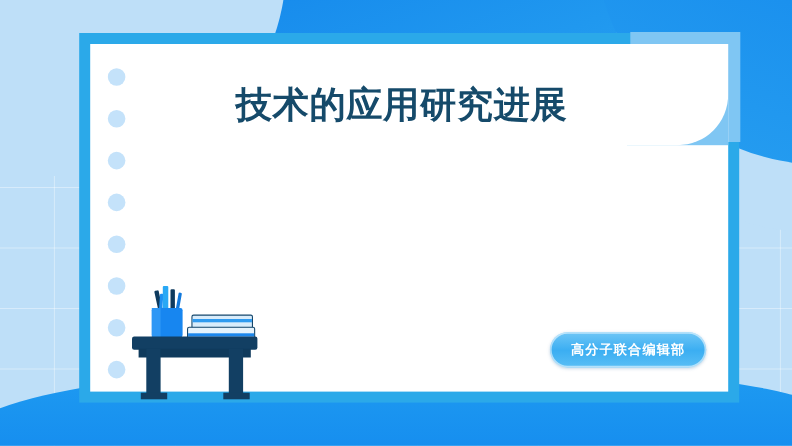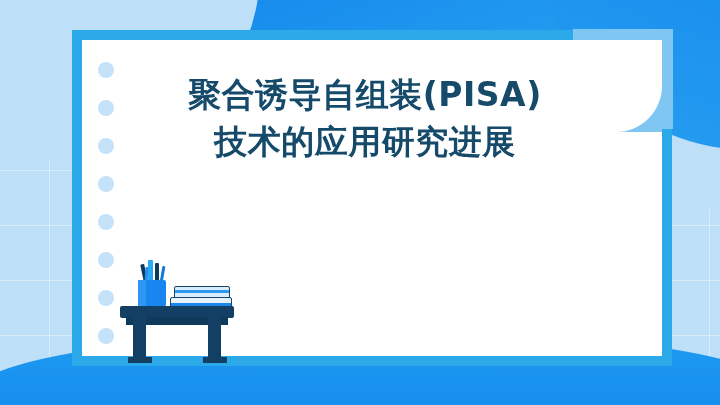--- a/index.html
+++ b/index.html
@@ -196,24 +196,26 @@
     <div class="hole" style="top:44px"></div>
     <div class="hole" style="top:82px"></div>
     <div class="hole" style="top:120px"></div>
     <div class="hole" style="top:158px"></div>
     <div class="hole" style="top:196px"></div>
     <div class="hole" style="top:234px"></div>
     <div class="hole" style="top:272px"></div>
   </div>
 
   <div class="title">
-    <span class="title-line">聚合诱导自组装(PISA)</span>
     <span class="title-line">技术的应用研究进展</span>
   </div>
 
+  <div class="pill" id="pill-2">
+    <span>高分子联合编辑部</span>
+  </div>
 
   <div class="desk">
     <div class="pen p1"></div>
     <div class="pen p5"></div>
     <div class="pen p2"></div>
     <div class="pen p3"></div>
     <div class="pen p4"></div>
     <div class="cup"></div>
     <div class="cup-hi"></div>
 

